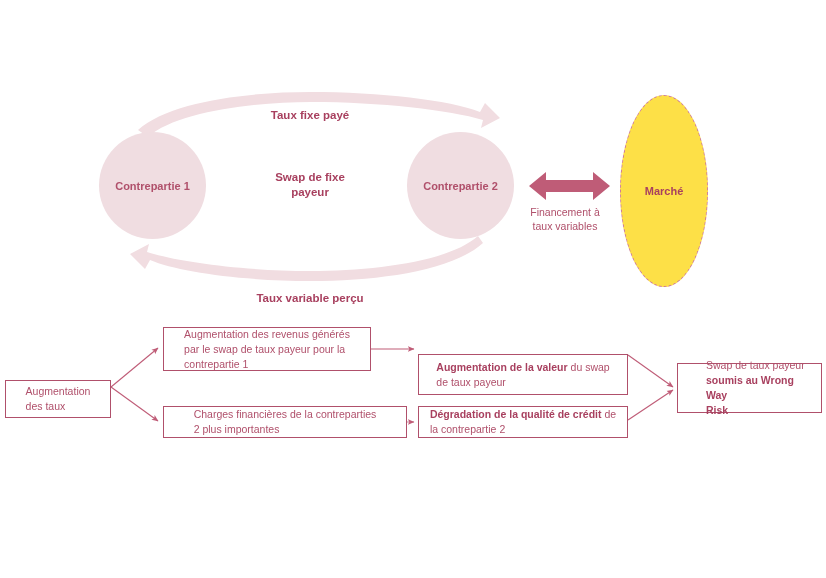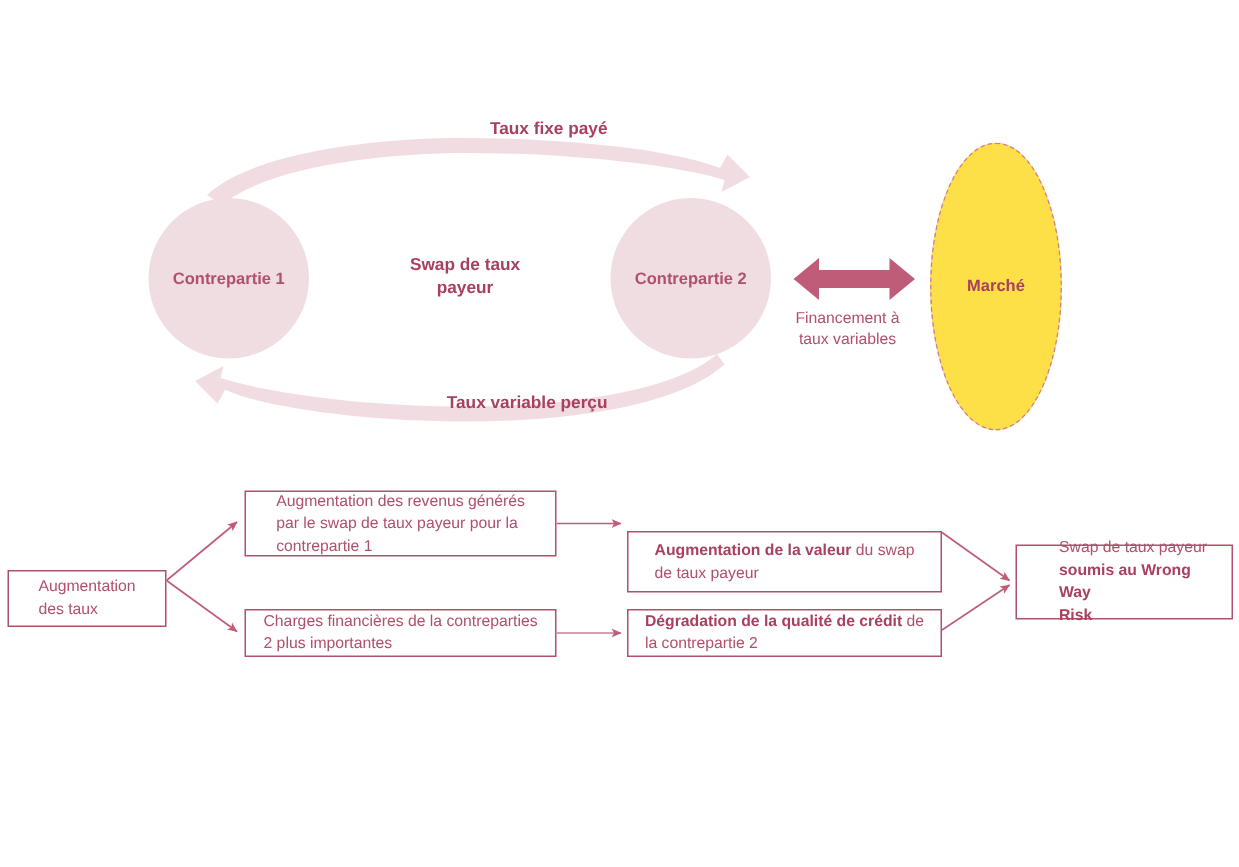--- a/index.html
+++ b/index.html
@@ -47,22 +47,23 @@
   }
   .ellipse-label {
     font-size: 11px;
     font-weight: bold;
     color: #a8405f;
   }
   .arc-label {
     font-size: 11.5px;
     font-weight: bold;
     color: #a8405f;
-    text-align: right;
+    text-align: center;
     white-space: nowrap;
+    margin-top: 29px;
   }
   .center-label {
     font-size: 11.5px;
     font-weight: bold;
     color: #a8405f;
     text-align: center;
     line-height: 15px;
   }
   .fin-label {
     font-size: 10.5px;
@@ -150,21 +151,21 @@
 
 <div class="abs arc-label" style="left:215px; top:80px; width:190px;">
   <span>Taux fixe payé</span>
 </div>
 
 <div class="abs arc-label" style="left:215px; top:263px; width:190px;">
   <span>Taux variable perçu</span>
 </div>
 
 <div class="abs center-label" style="left:240px; top:170px; width:140px;">
-  <div>Swap de taux</div>
+  <div>Swap de fixe</div>
   <div>payeur</div>
 </div>
 
 <div class="abs fin-label" style="left:509px; top:205px; width:112px;">
   <div>Financement à</div>
   <div>taux variables</div>
 </div>
 
 <div class="abs fbox" style="left:5px; top:380px; width:106px; height:38px;">
   <div class="fbox-text">
@@ -174,21 +175,21 @@
 </div>
 
 <div class="abs fbox" style="left:163px; top:327px; width:208px; height:44px;">
   <div class="fbox-text">
     <div>Augmentation des revenus générés</div>
     <div>par le swap de taux payeur pour la</div>
     <div>contrepartie 1</div>
   </div>
 </div>
 
-<div class="abs fbox" style="left:163px; top:406px; width:208px; height:32px;">
+<div class="abs fbox" style="left:163px; top:406px; width:244px; height:32px;">
   <div class="fbox-text">
     <div>Charges financières de la contreparties</div>
     <div>2 plus importantes</div>
   </div>
 </div>
 
 <div class="abs fbox" style="left:418px; top:333px; width:210px; height:41px;margin-top:21px;">
   <div class="fbox-text">
     <div>
       <b>Augmentation de la valeur</b><span class="reg"> du swap</span>

